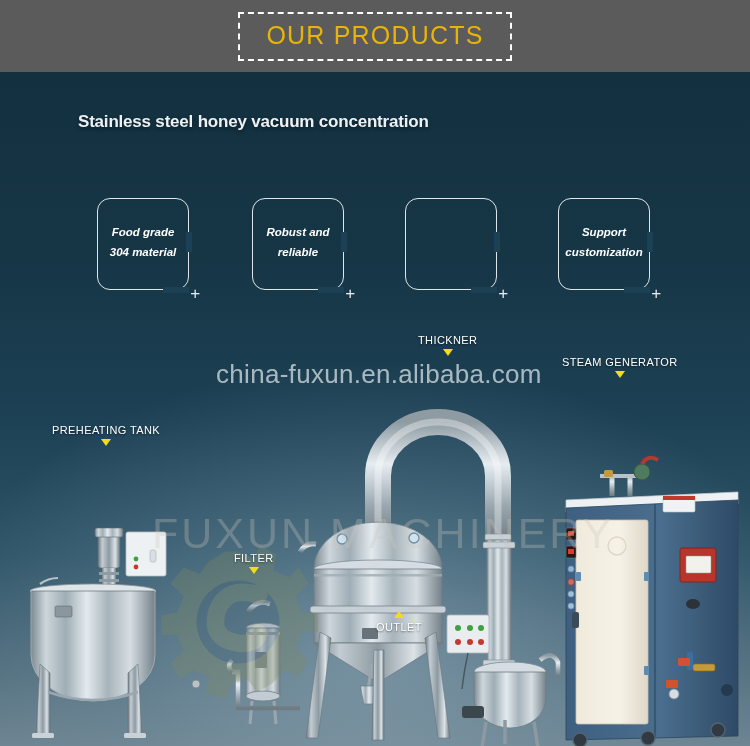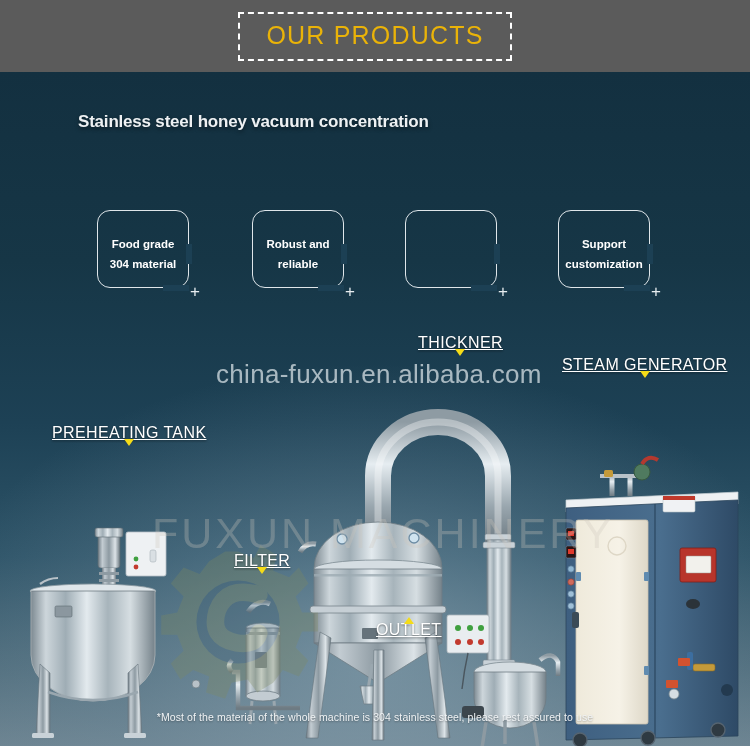--- a/index.html
+++ b/index.html
@@ -69,22 +69,23 @@
   .features {
     position: absolute;
     left: 97px;
     top: 126px;
     width: 580px;
     height: 96px;
   }
   .feature {
     position: absolute;
     width: 92px;
-    height: 78px;
-    top: 12px;
+    height: 92px;
+    top: 0;
+    font-style: italic;
   }
   .feature .frame {
     position: absolute;
     inset: 0;
     border: 1.6px solid #dfe6ea;
     border-radius: 13px;
     box-sizing: border-box;
   }
   
   .feature .notch-right {
@@ -121,25 +122,24 @@
     line-height: 20px;
     padding: 0 4px;
     box-sizing: border-box;
   }
   .feature .ftext span { display: block; white-space: nowrap; }
 
   
   .mlabel {
     position: absolute;
     color: #ffffff;
-    font-size: 16px;
+    font-size: 11px;
     letter-spacing: 0.4px;
     white-space: nowrap;
     text-shadow: 0 1px 2px rgba(0,0,0,0.5);
-    text-decoration: underline;
   }
   .marker-down, .marker-up {
     position: absolute;
     width: 0; height: 0;
     left: 50%;
     transform: translateX(-50%);
   }
   .marker-down {
     top: 15px;
     border-left: 5px solid transparent;
@@ -482,16 +482,15 @@
     <div class="mlabel" style="left:234px; top:480px;">
       <span>FILTER</span>
       <span class="marker-down"></span>
     </div>
 
     <div class="mlabel" style="left:376px; top:549px;">
       <span class="marker-up"></span>
       <span>OUTLET</span>
     </div>
 
-    <div class="footer-note">*Most of the material of the whole machine is 304 stainless steel, please rest assured to use</div>
 
   </div>
 </div>
 
 </body></html>

